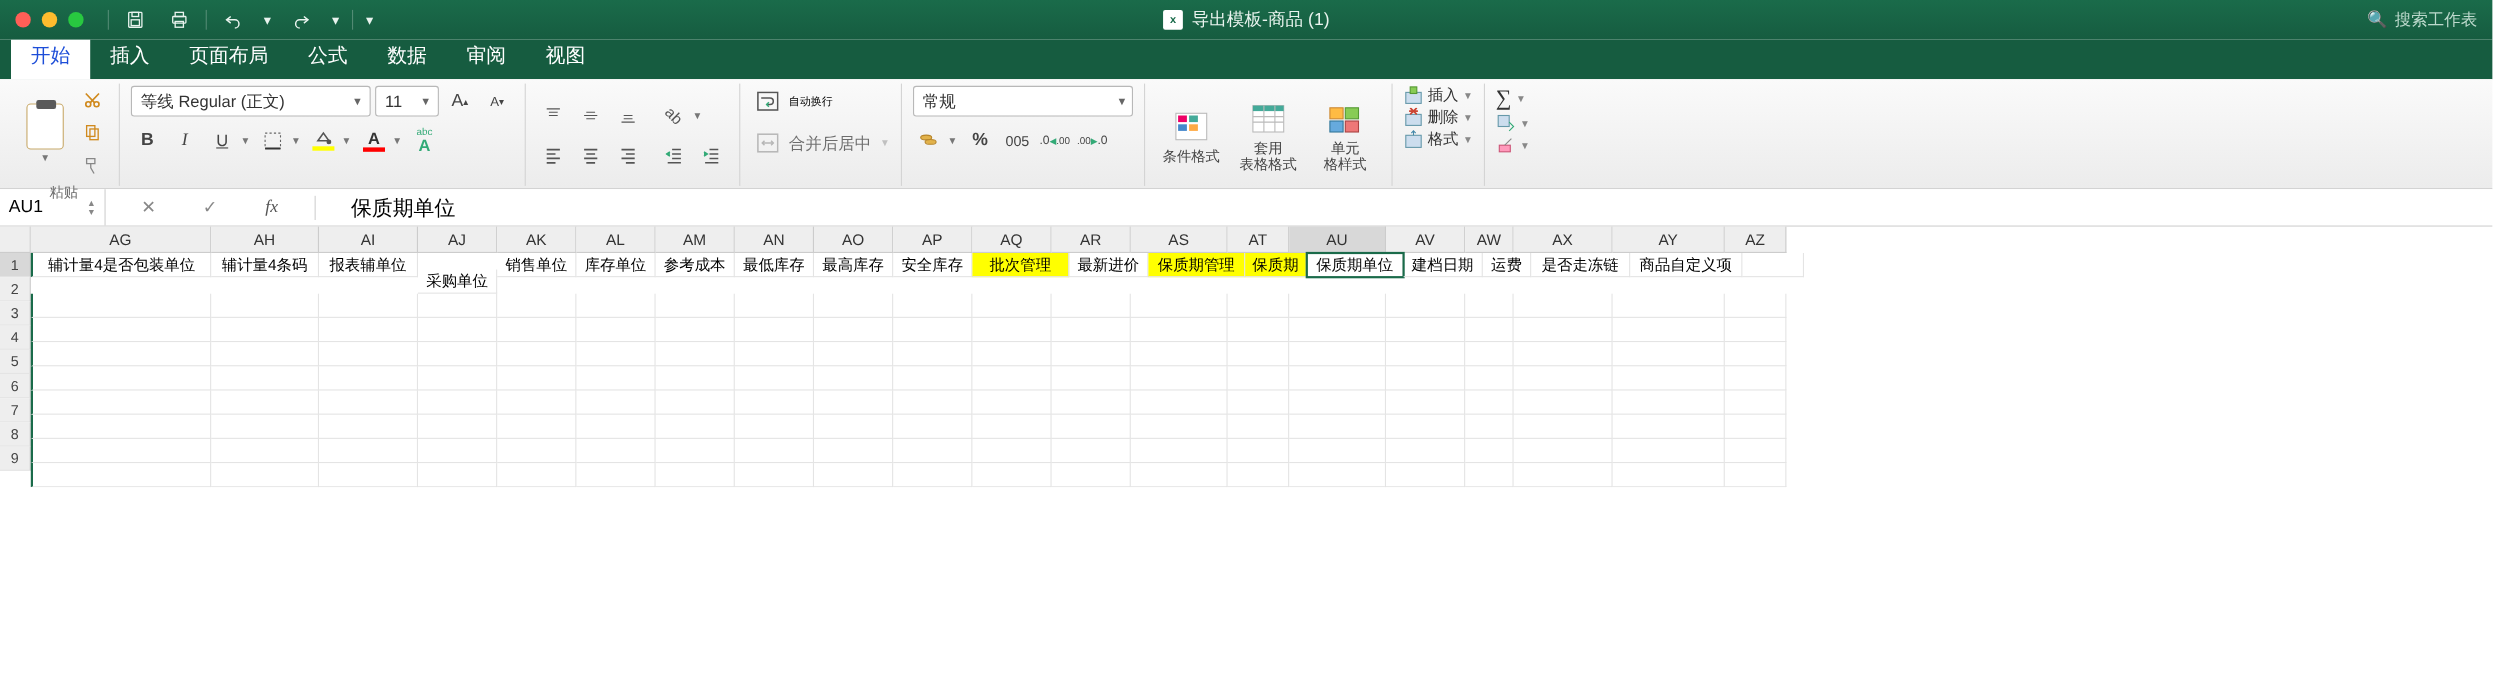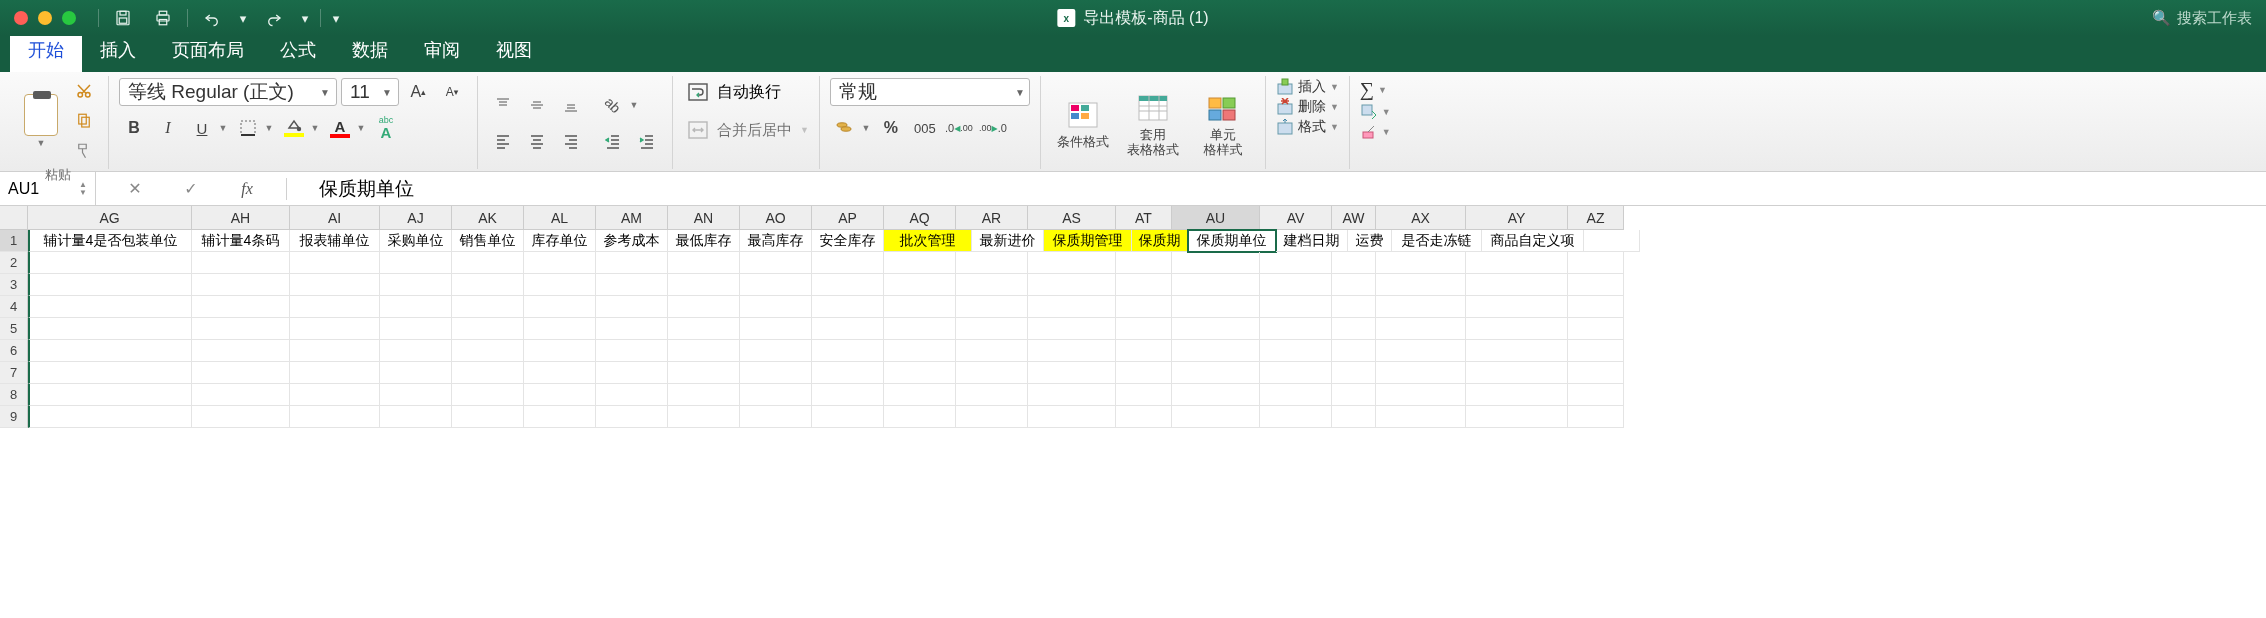--- a/index.html
+++ b/index.html
@@ -38,21 +38,21 @@
   .paste-icon::before { content:""; position:absolute; top:-4px; left:8px; width:18px; height:8px; background:#5a5a5a; border-radius:2px; }
   .mini-col { display: flex; flex-direction: column; gap: 4px; }
   .mini-btn { width: 28px; height: 26px; display:flex; align-items:center; justify-content:center; border-radius:3px; }
   .mini-btn svg { width: 18px; height: 18px; }
 
   
   .font-row { display: flex; align-items: center; gap: 4px; }
   .combo { background: #fff; border: 1px solid #b8b8b8; border-radius: 3px; height: 28px; display: flex; align-items: center; padding: 0 4px; }
   .combo.fontname { width: 218px; }
   .combo.fontsize { width: 58px; }
-  .combo-text { flex: 1; font-size: 19px; padding-left: 4px; color: #333; }
+  .combo-text { flex: 1; font-size: 15px; padding-left: 4px; color: #333; }
   .combo-caret { width: 14px; text-align: center; color: #666; font-size: 10px; }
   .btn { width: 30px; height: 28px; display:flex; align-items:center; justify-content:center; border-radius:3px; color:#444; }
   .btn.bold { font-weight: bold; font-size: 16px; }
   .btn.italic { font-style: italic; font-family: serif; font-size: 16px; }
   .btn.underline { text-decoration: underline; font-size: 15px; }
   .split { display:flex; }
   .split .caret { width: 12px; display:flex; align-items:center; justify-content:center; font-size:9px; color:#777; }
   .fill-swatch { width: 20px; height: 4px; background: #ffff00; }
   .font-swatch { width: 20px; height: 4px; background: #ff0000; }
   .stack-a { display:flex; flex-direction:column; align-items:center; line-height:1; }
@@ -325,21 +325,21 @@
   <div class="group">
     <div style="display:flex;flex-direction:column;gap:10px">
       <div class="font-row">
         <div class="btn">
             <svg width="20" height="18" viewBox="0 0 20 18" fill="none" stroke="#555" stroke-width="1.4">
               <rect x="1" y="1" width="18" height="16"></rect>
               <path d="M4 6h8a3 3 0 0 1 0 6H9"></path>
               <path d="m11 10-2 2 2 2" stroke="#3a7" fill="none"></path>
             </svg>
           </div>
-        <span style="font-size:16px">自动换行</span>
+        <span style="font-size:10px">自动换行</span>
       </div>
       <div class="font-row" style="opacity:0.55">
         <div class="btn">
             <svg width="20" height="18" viewBox="0 0 20 18" fill="none" stroke="#888" stroke-width="1.4">
               <rect x="1" y="1" width="18" height="16"></rect>
               <path d="M5 9h10M7 7l-2 2 2 2M13 7l2 2-2 2"></path>
             </svg>
           </div>
         <span style="font-size:15px">合并后居中</span>
         <span class="caret" style="font-size:9px;color:#999;margin-left:4px">▼</span>
@@ -530,21 +530,21 @@
         <div class="rowhead">6</div>
         <div class="rowhead">7</div>
         <div class="rowhead">8</div>
         <div class="rowhead">9</div>
       </div>
     <div class="cells" id="cells">
         <div class="row">
           <div class="cell leftborder" style="width: 164px;">辅计量4是否包装单位</div>
           <div class="cell" style="width: 98px;">辅计量4条码</div>
           <div class="cell" style="width: 90px;">报表辅单位</div>
-          <div class="cell" style="width: 72px;">采购单位</div>
+          <div class="cell" style="width: 72px; margin-top: 15px;">采购单位</div>
           <div class="cell" style="width: 72px;">销售单位</div>
           <div class="cell" style="width: 72px;">库存单位</div>
           <div class="cell" style="width: 72px;">参考成本</div>
           <div class="cell" style="width: 72px;">最低库存</div>
           <div class="cell" style="width: 72px;">最高库存</div>
           <div class="cell" style="width: 72px;">安全库存</div>
           <div class="cell hl" style="width: 88px;">批次管理</div>
           <div class="cell" style="width: 72px;">最新进价</div>
           <div class="cell hl" style="width: 88px;">保质期管理</div>
           <div class="cell hl" style="width: 56px;">保质期</div>

